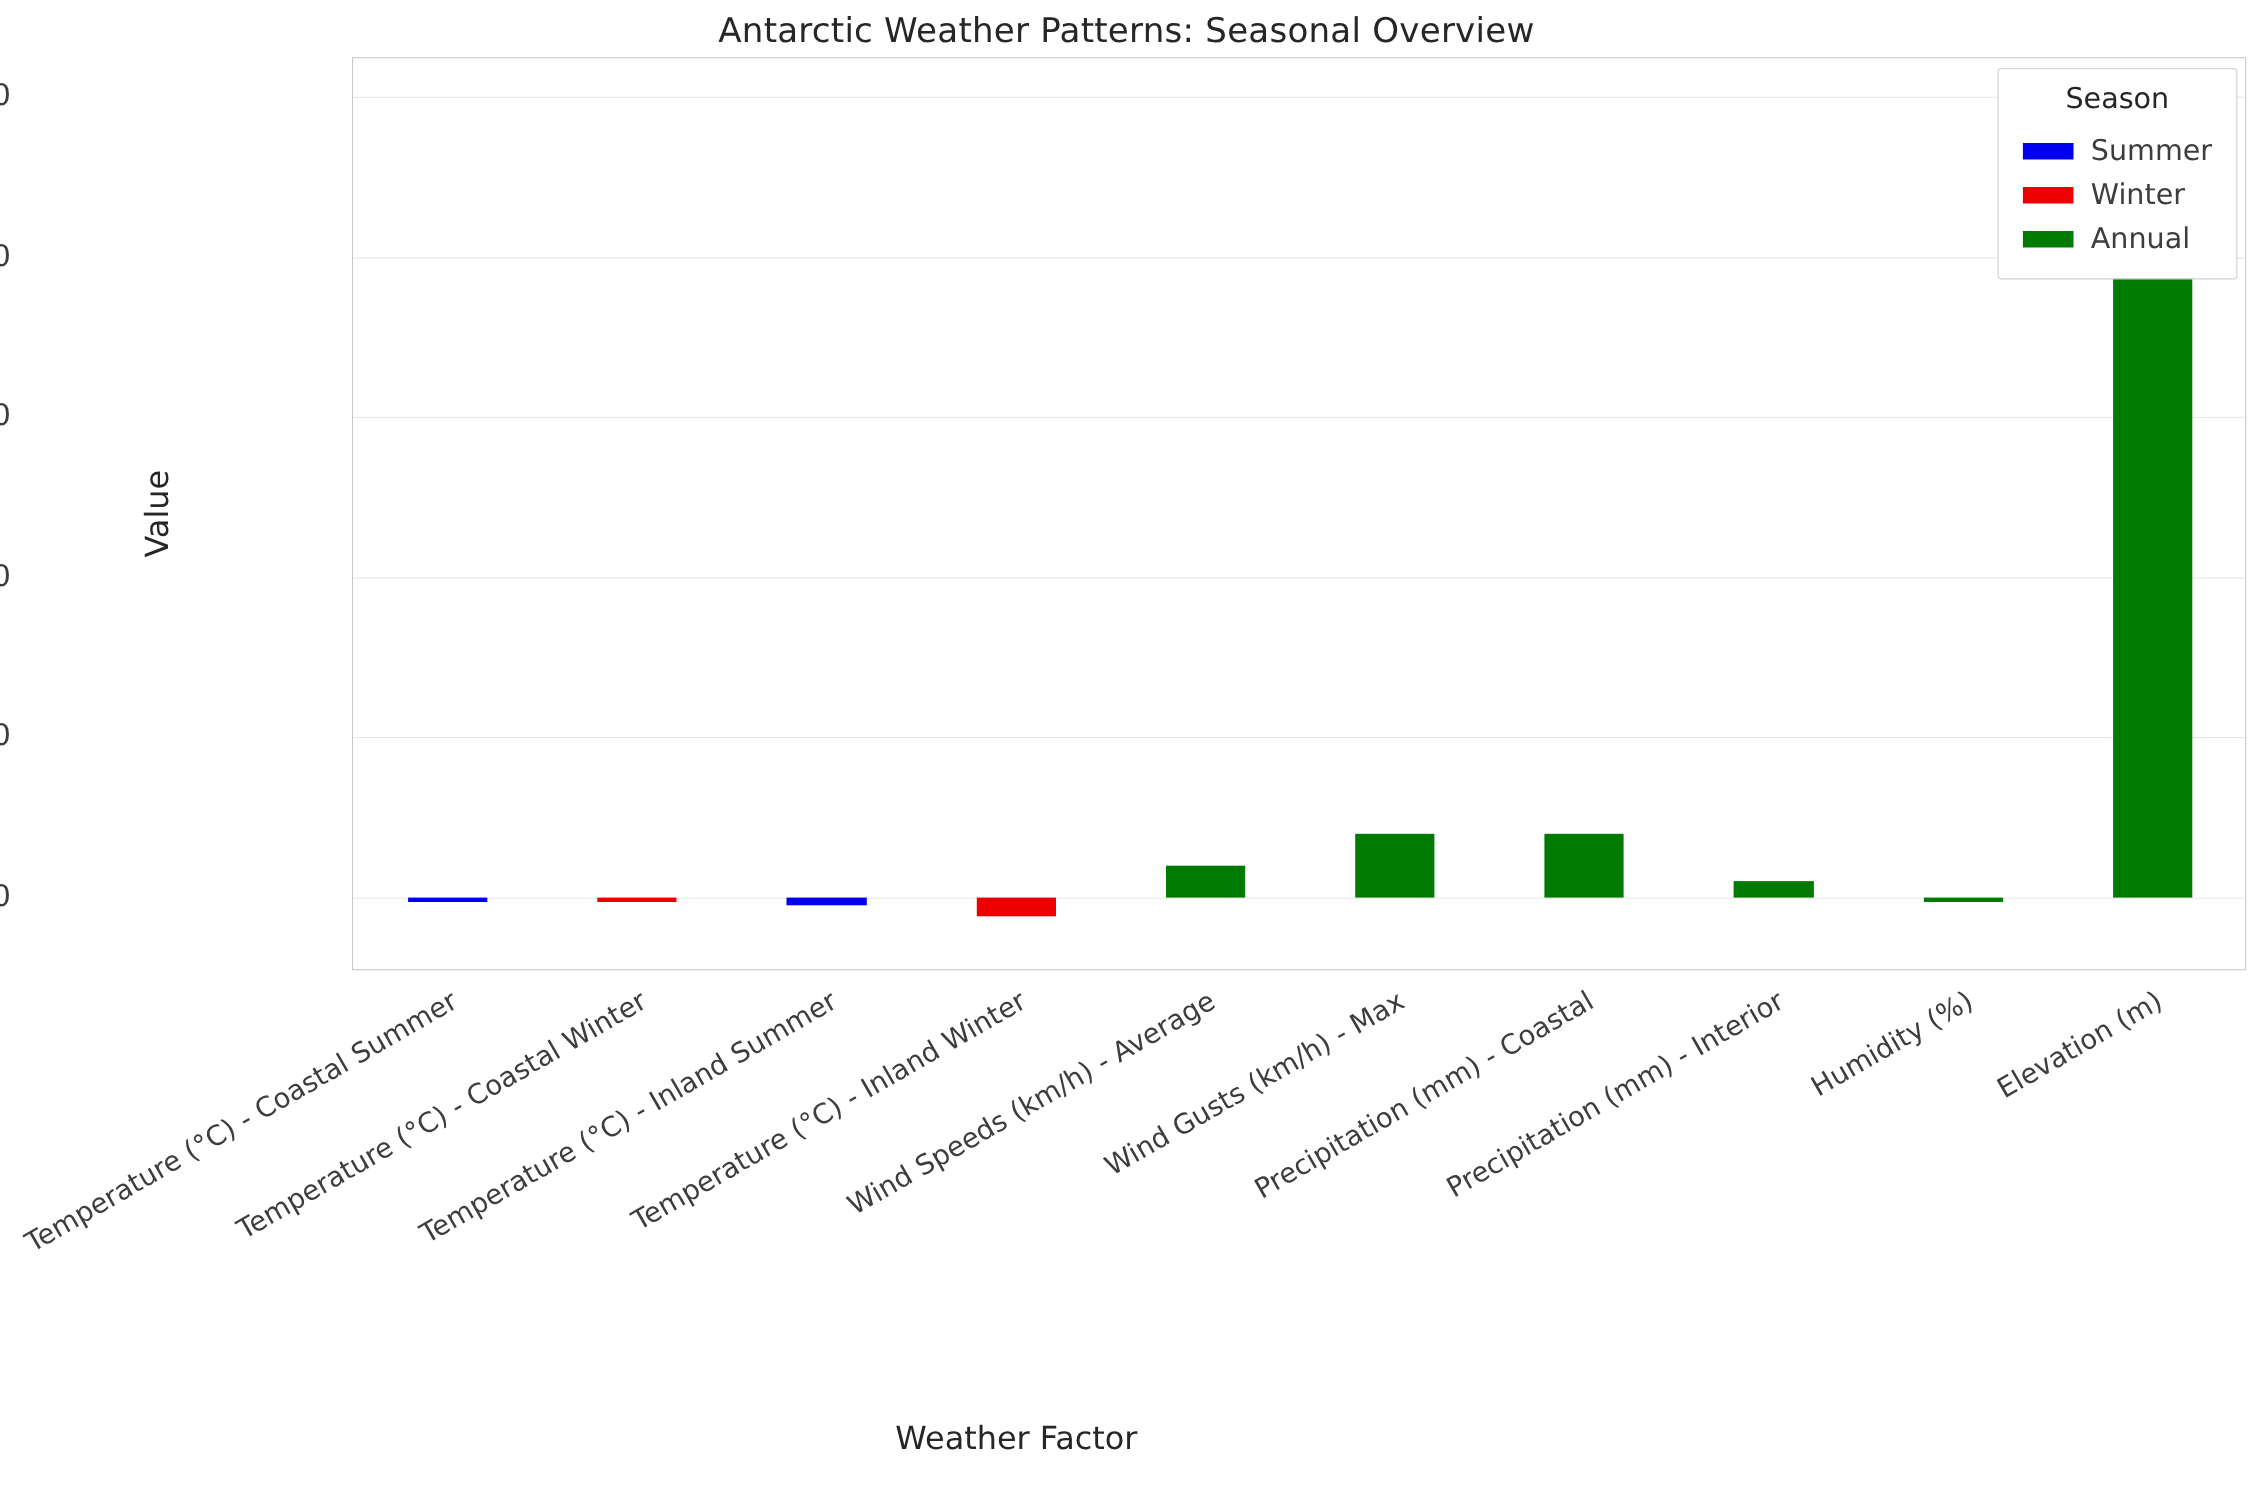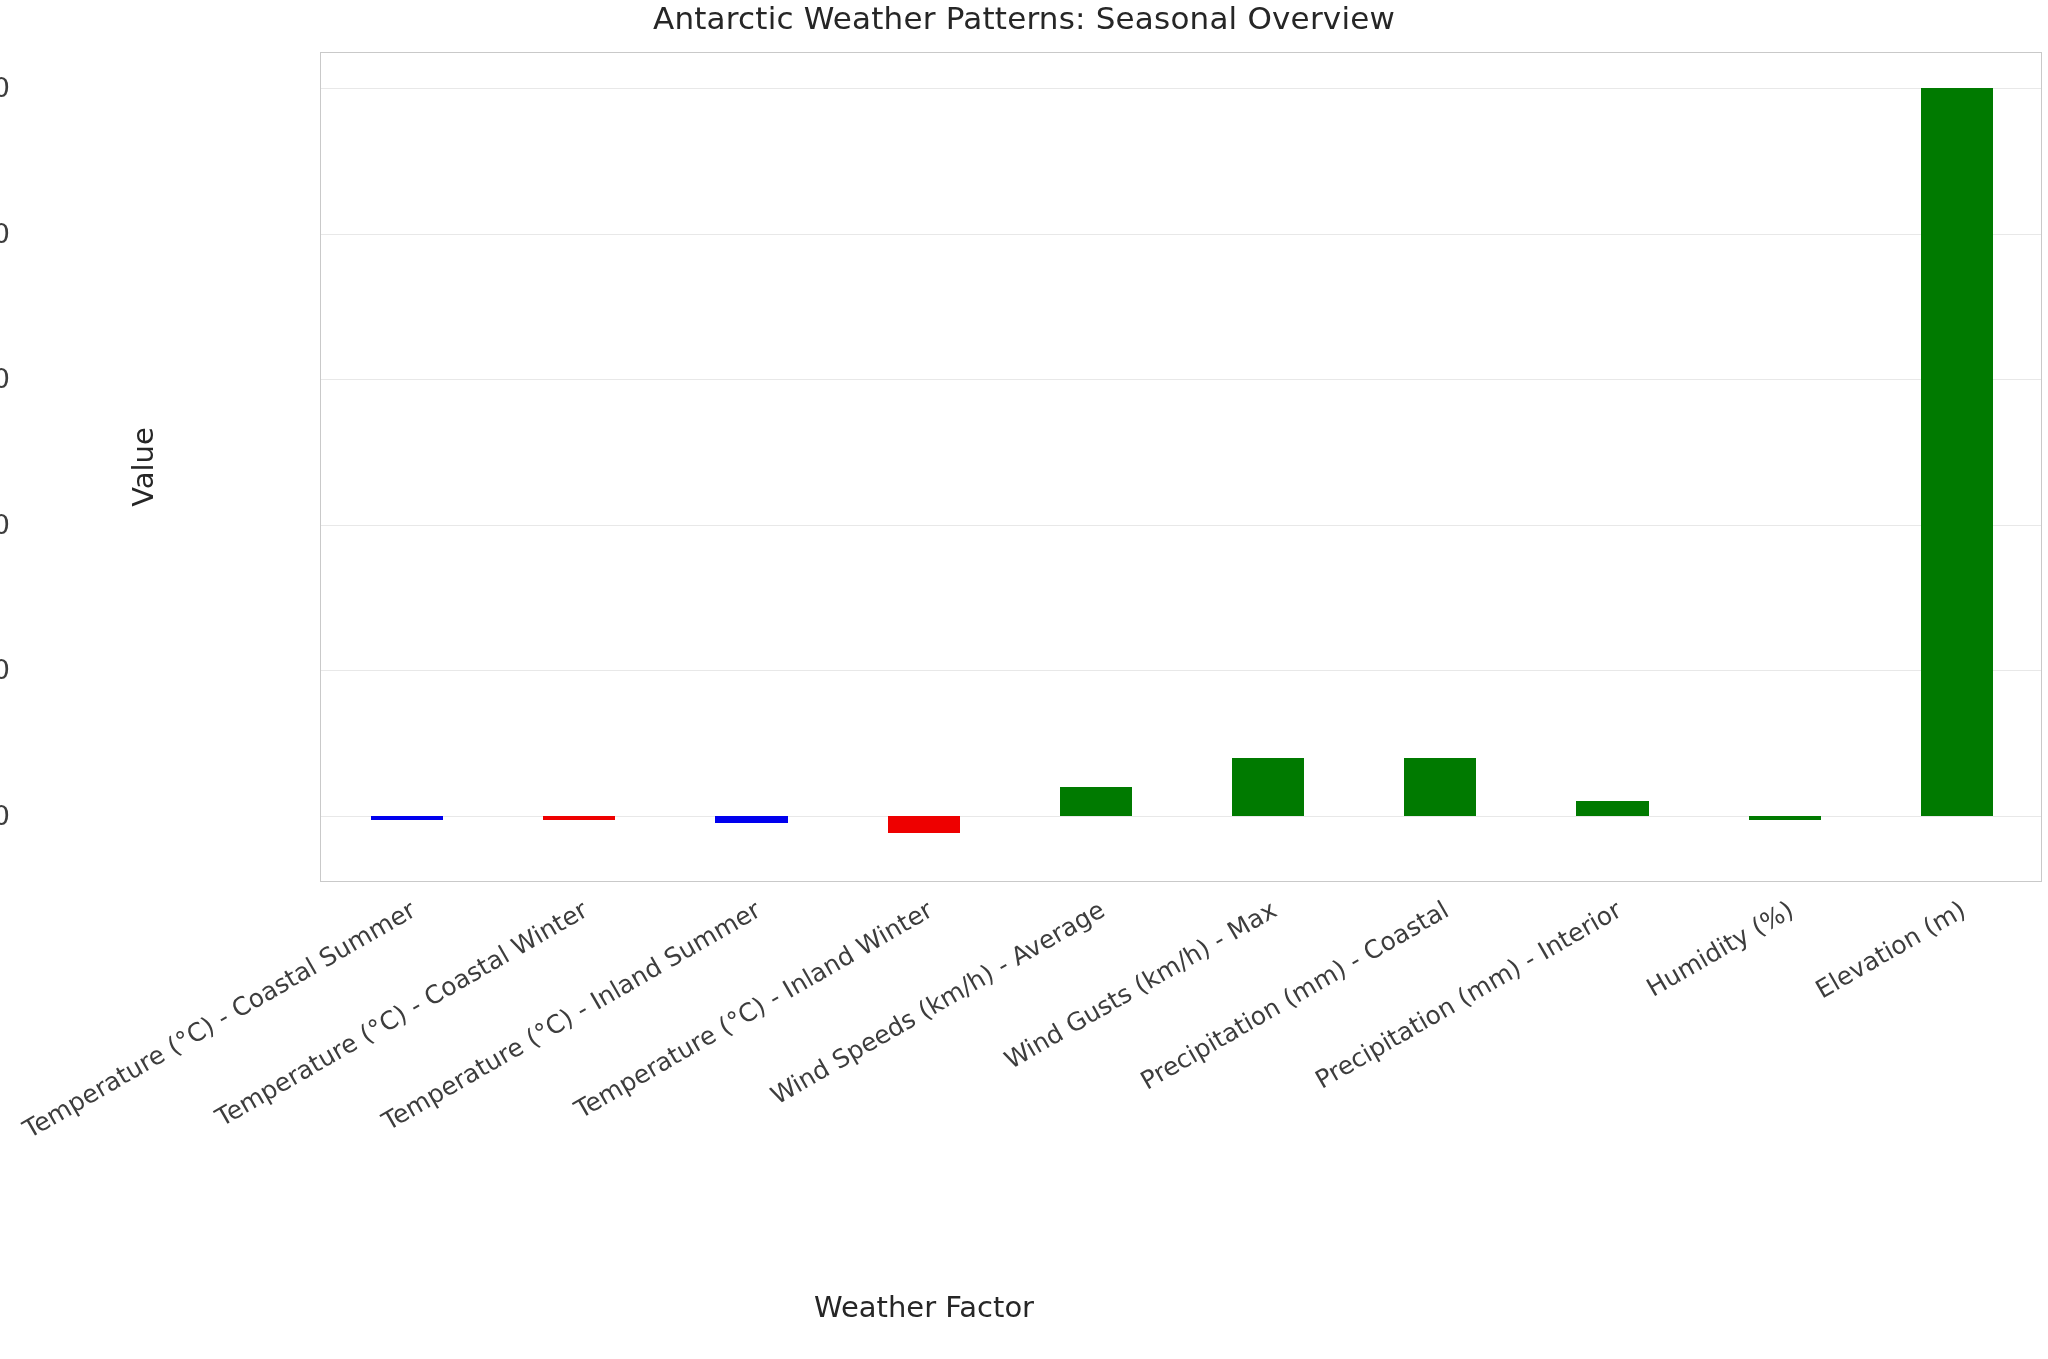--- a/index.html
+++ b/index.html
@@ -16,21 +16,21 @@
   }
   .figure {
     position: relative;
     width: 2048px;
     height: 1359px;
   }
   
   .chart-title {
     position: absolute;
     left: 0;
-    top: 0;
+    top: 10px;
     width: 2048px;
     text-align: center;
     font-size: 31px;
     color: #262626;
     letter-spacing: 0.2px;
   }
   
   .plot-frame {
     position: absolute;
     left: 320px;
@@ -150,20 +150,35 @@
       <div class="bar" style="left: 910.938px; top: 704.772px; width: 72.324px; height: 58.2456px; background: rgb(0, 122, 0);"></div>
       <div class="bar" style="left: 1083.14px; top: 704.772px; width: 72.324px; height: 58.2456px; background: rgb(0, 122, 0);"></div>
       <div class="bar" style="left: 1255.34px; top: 748.456px; width: 72.324px; height: 14.5614px; background: rgb(0, 122, 0);"></div>
       <div class="bar" style="left: 1427.54px; top: 763.018px; width: 72.324px; height: 4px; background: rgb(0, 122, 0);"></div>
       <div class="bar" style="left: 1599.74px; top: 34.9474px; width: 72.324px; height: 728.07px; background: rgb(0, 122, 0);"></div>
     </div>
 
   <div class="ylabel">Value</div>
   <div class="xlabel">Weather Factor</div>
 
+  <div class="legend">
+    <div class="legend-title">Season</div>
+    <div class="legend-row">
+      <span class="legend-swatch" id="sw0" style="background: rgb(0, 0, 238);"></span>
+      <span class="legend-text">Summer</span>
+    </div>
+    <div class="legend-row">
+      <span class="legend-swatch" id="sw1" style="background: rgb(238, 0, 0);"></span>
+      <span class="legend-text">Winter</span>
+    </div>
+    <div class="legend-row">
+      <span class="legend-swatch" id="sw2" style="background: rgb(0, 122, 0);"></span>
+      <span class="legend-text">Annual</span>
+    </div>
+  </div>
 
 <div class="ytick-label" style="top: 815.018px;">0</div>
     <div class="ytick-label" style="top: 669.404px;">500</div>
     <div class="ytick-label" style="top: 523.789px;">1000</div>
     <div class="ytick-label" style="top: 378.175px;">1500</div>
     <div class="ytick-label" style="top: 232.561px;">2000</div>
     <div class="ytick-label" style="top: 86.9474px;">2500</div>
     <div class="xtick" style="left: -193.9px; width: 600px;">Temperature (°C) - Coastal Summer</div>
     <div class="xtick" style="left: -21.7px; width: 600px;">Temperature (°C) - Coastal Winter</div>
     <div class="xtick" style="left: 150.5px; width: 600px;">Temperature (°C) - Inland Summer</div>

